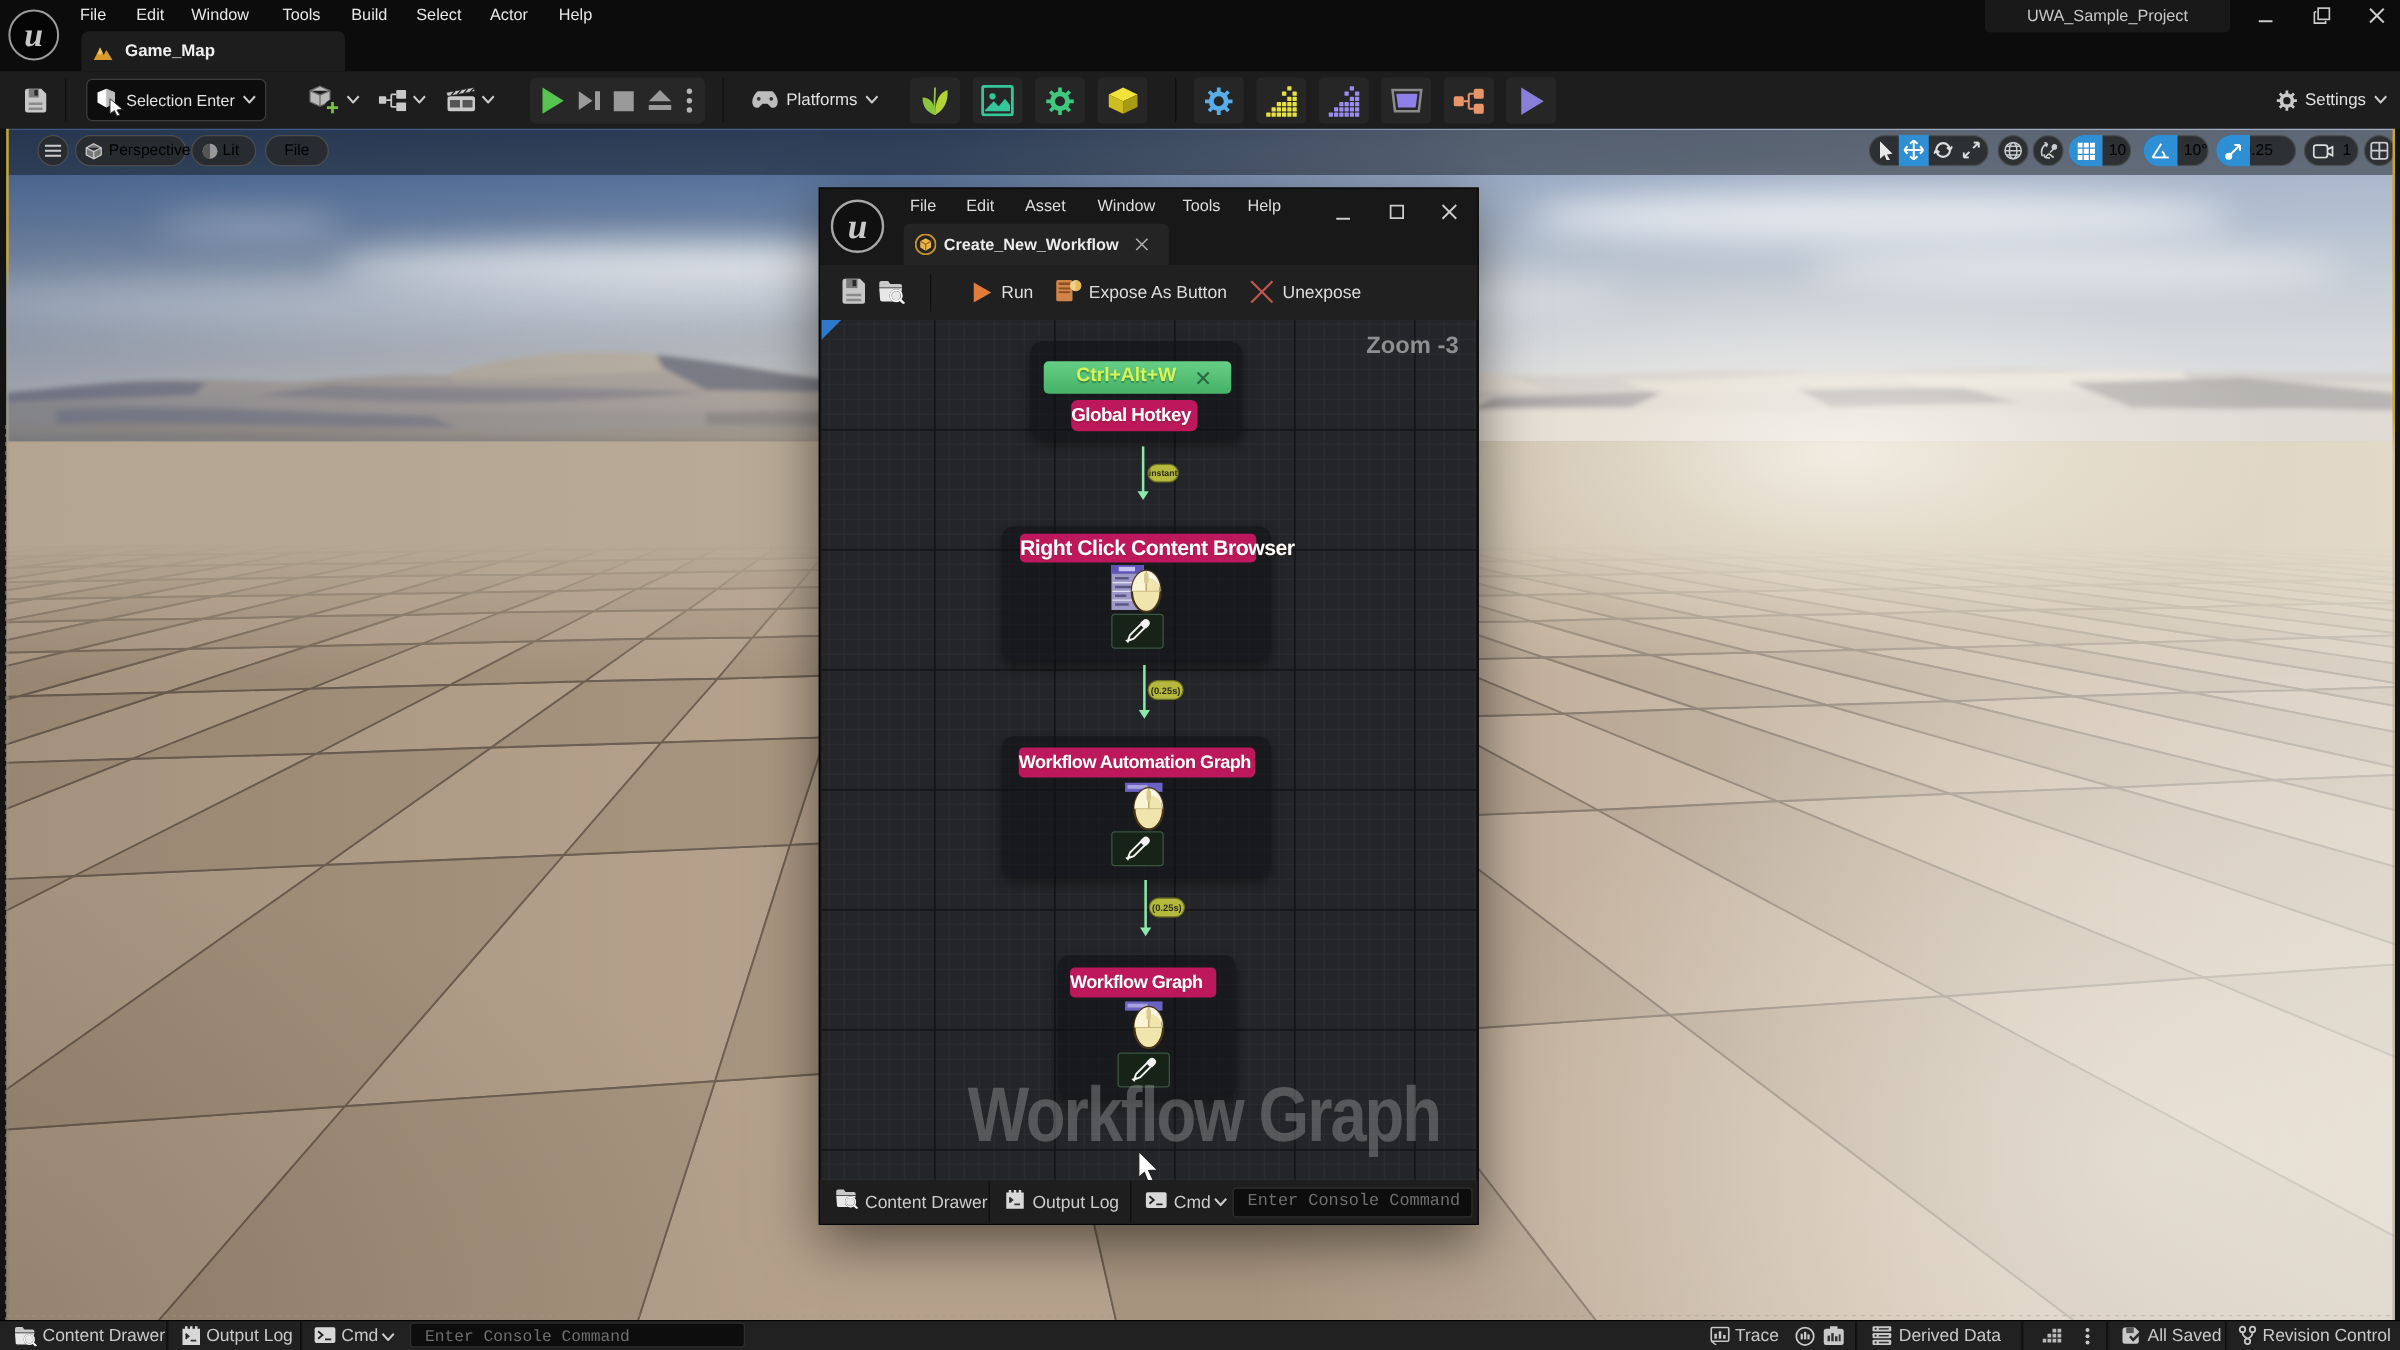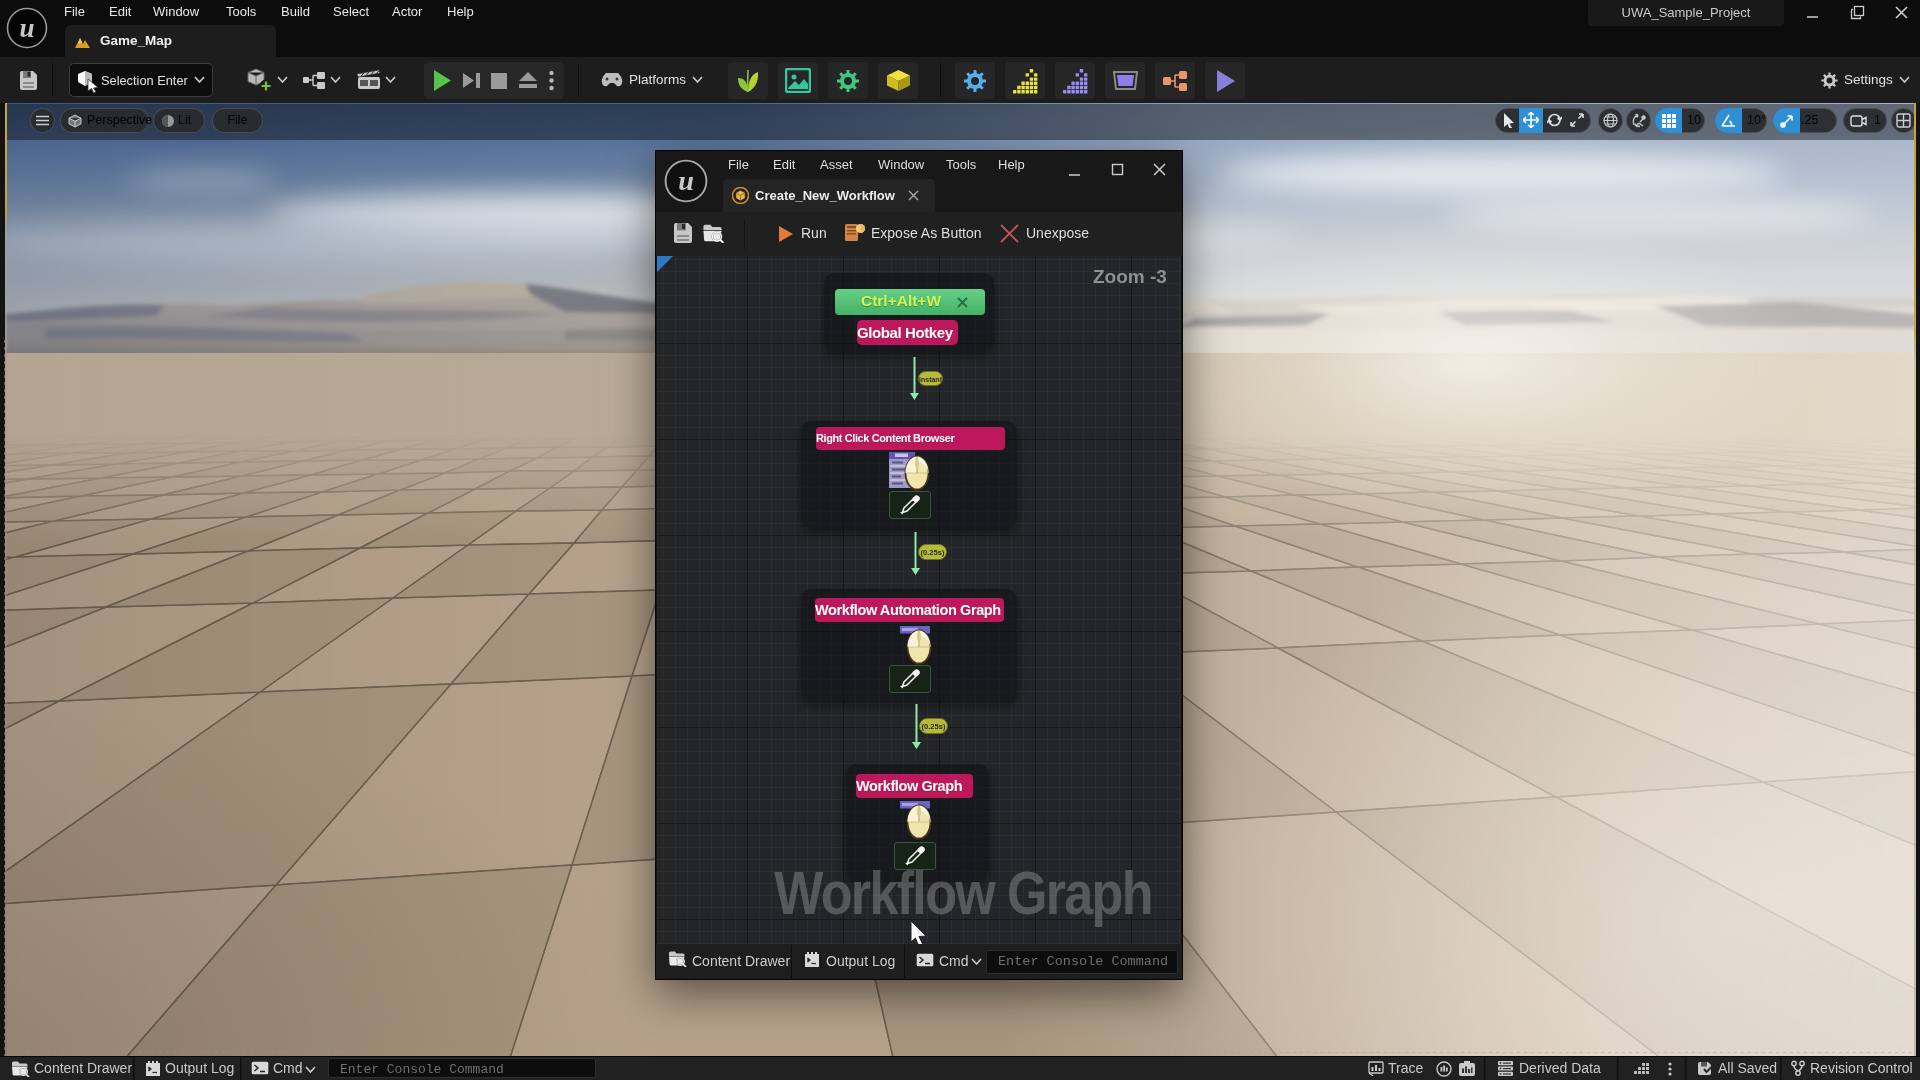--- a/index.html
+++ b/index.html
@@ -1512,21 +1512,21 @@
         <svg class="ico" style="left:300px;top:41px" width="11" height="11">
           <path d="M1,1 L10,10 M10,1 L1,10" stroke="#2a6a40" stroke-width="1.8"></path>
         </svg>
         <div class="nhead" style="left:200px;top:64px;width:101px;height:25px;font-size:15px;line-height:25px;border-radius:5px">Global Hotkey</div>
         <svg class="ico" style="left:252px;top:101px" width="11" height="44">
           <path d="M5.5,0 V37" stroke="#8de8ac" stroke-width="2"></path>
           <path d="M1,36 L5.5,43 L10,36 Z" fill="#8de8ac"></path>
         </svg>
         <div class="gpill" style="left:261px;top:115px;width:25px;height:15px;font-size:7px;line-height:15px">instant</div>
         <div class="nbody" style="left:144px;top:165px;width:216px;height:107px"></div>
-        <div class="nhead" style="left:159px;top:171px;width:189px;height:23px;font-size:11px;line-height:23px">Right Click Content Browser</div>
+        <div class="nhead" style="left:159px;top:171px;width:189px;height:23px;font-size:17px;line-height:23px">Right Click Content Browser</div>
         <svg class="ico" style="left:232px;top:196px" width="44" height="40">
           <rect x="0" y="0" width="26" height="36" fill="#aaa4d6" opacity="0.92"></rect>
           <rect x="0" y="0" width="26" height="7" fill="#5f54b8"></rect>
           <rect x="6" y="1.5" width="13" height="3.5" fill="#c8c2ee"></rect>
           <g stroke="#ffffff" stroke-width="1" opacity="0.7">
             <path d="M1,14 H25 M1,21 H25 M1,28 H25"></path>
           </g>
           <g stroke="#4a4670" stroke-width="2" opacity="0.8">
             <path d="M3,10.5 H14 M3,17.5 H16 M3,24.5 H12 M3,31.5 H14"></path>
           </g>

